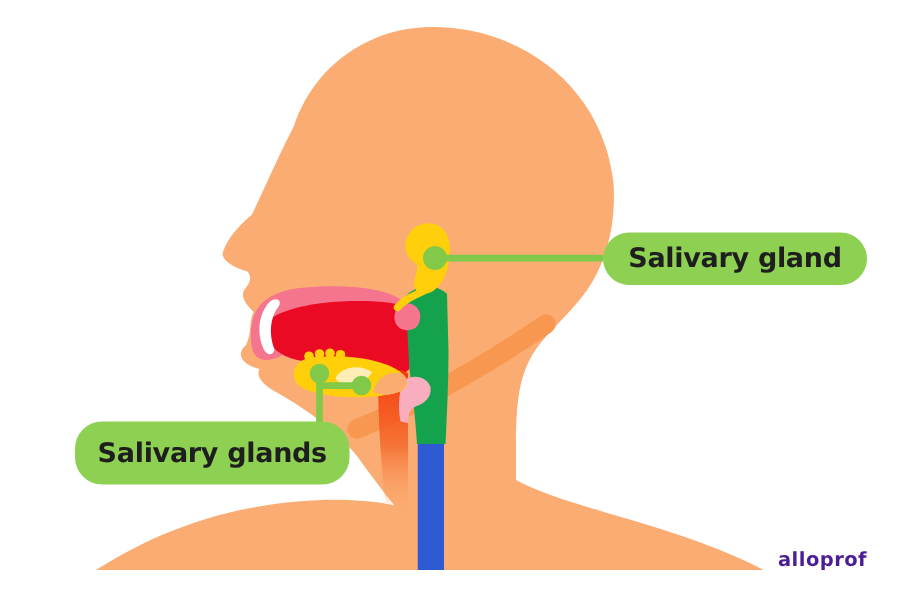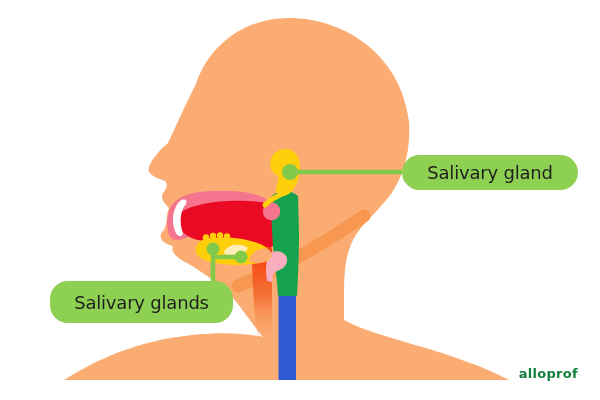--- a/index.html
+++ b/index.html
@@ -4,26 +4,26 @@
 <style>
   html,body{margin:0;padding:0;background:#fff;}
   #stage{
     position:relative;width:600px;height:400px;background:#ffffff;
     font-family:"DejaVu Sans","Liberation Sans",sans-serif;overflow:hidden;
   }
   #art{position:absolute;left:0;top:0;}
   .pill{
     position:absolute;display:flex;align-items:center;justify-content:center;
     background:#8DD052;border-radius:18px;color:#1E1E1E;
-    font-weight:400;font-size:18px;letter-spacing:-0.2px;white-space:nowrap;
+    font-weight:700;font-size:18px;letter-spacing:-0.2px;white-space:nowrap;
   }
   #pill-parotid{left:402px;top:155px;width:176px;height:35px;}
   #pill-sublingual{left:50px;top:281px;width:183px;height:42px;}
   #watermark{
-    position:absolute;right:22px;top:366px;color:#15803d;
+    position:absolute;right:22px;top:366px;color:#4c1d95;
     font-size:13px;font-weight:700;letter-spacing:0.3px;
   }
 </style>
 </head>
 <body>
 
 <div id="stage">
 
   <svg id="art" width="600" height="400" viewBox="0 0 600 400">
     <defs>

